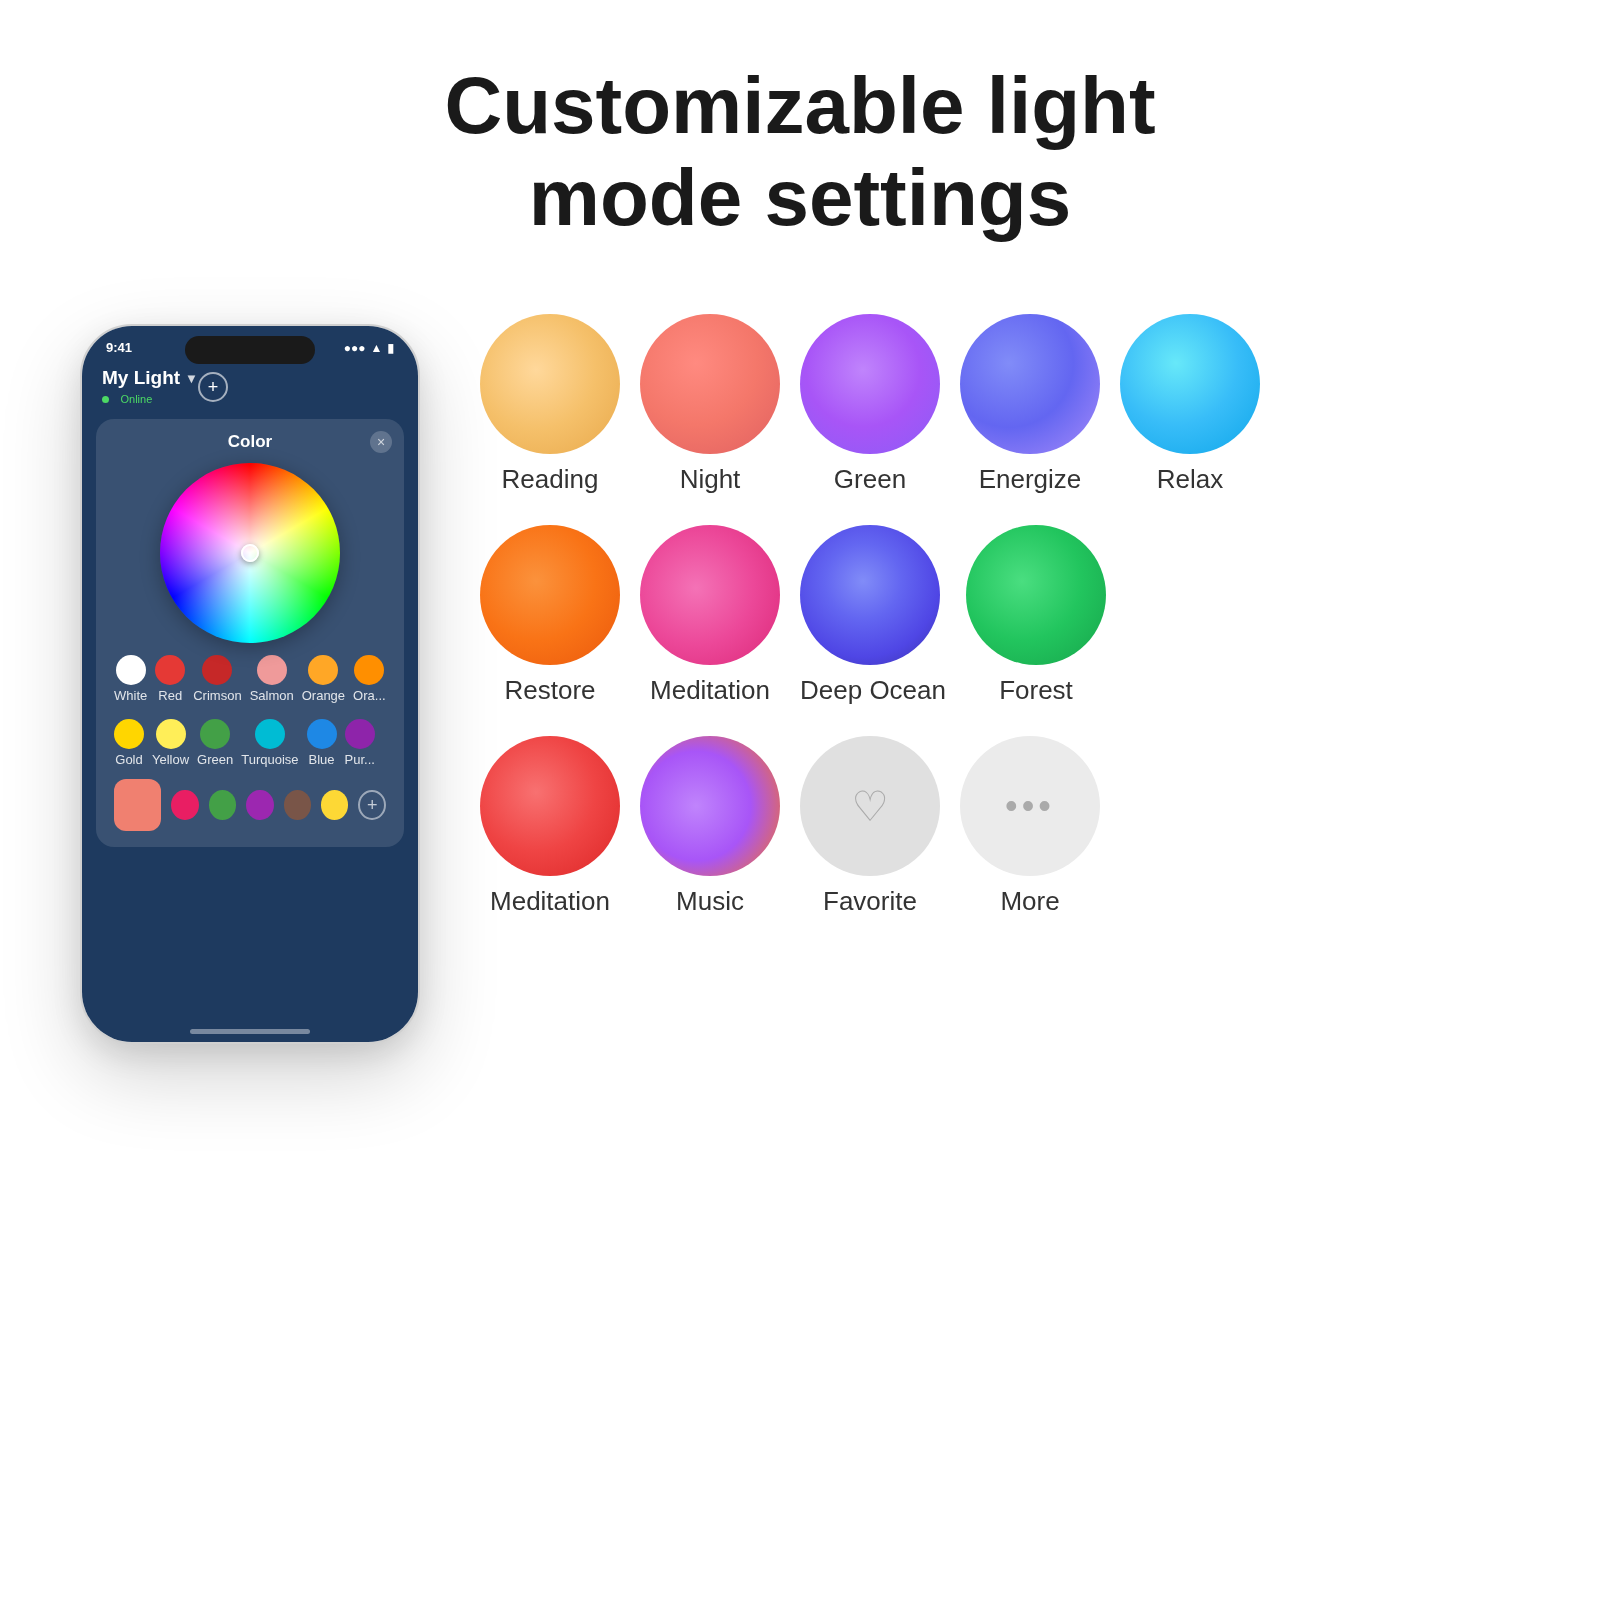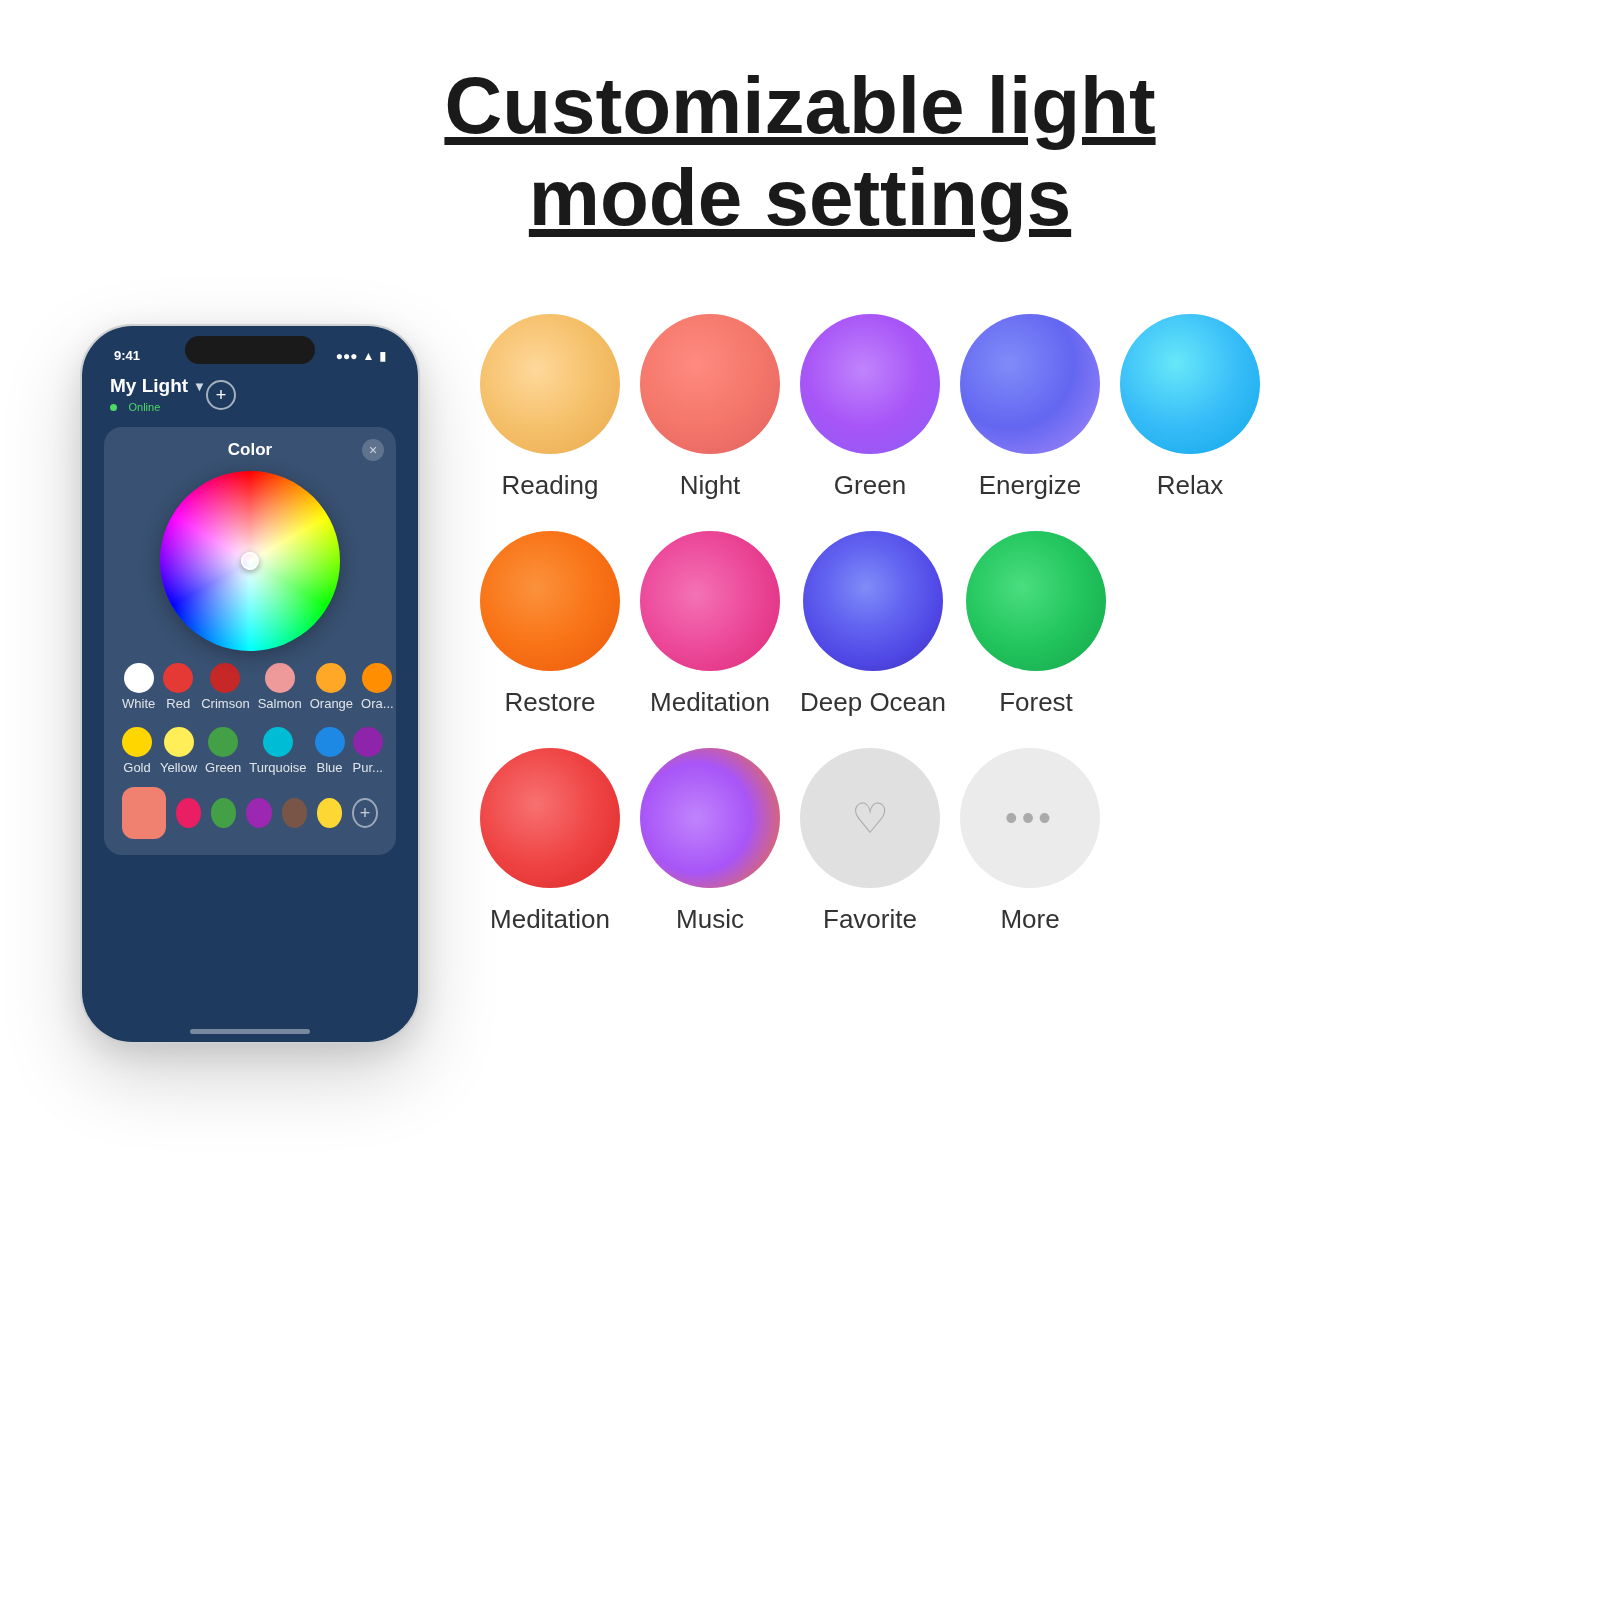--- a/index.html
+++ b/index.html
@@ -15,21 +15,20 @@
     }
 
     .page-title {
       font-size: 80px;
       font-weight: 800;
       color: #1a1a1a;
       text-align: center;
       margin-top: 60px;
       line-height: 1.15;
       max-width: 900px;
-      text-decoration: underline;
     }
 
     .main-content {
       display: flex;
       flex-direction: row;
       align-items: flex-start;
       justify-content: center;
       margin-top: 60px;
       gap: 60px;
       width: 100%;
@@ -69,21 +68,21 @@
 
     .phone-screen {
       position: absolute;
       top: 0;
       left: 0;
       right: 0;
       bottom: 0;
       background: #1e3a5f;
       border-radius: 13px;
       overflow: hidden;
-      padding: 8px;
+      padding: 0;
     }
 
     .status-bar {
       display: flex;
       justify-content: space-between;
       align-items: center;
       padding: 14px 24px 4px;
       color: white;
       font-size: 13px;
       font-weight: 600;
@@ -312,22 +311,21 @@
     .modes-row {
       display: flex;
       gap: 20px;
       justify-content: flex-start;
       margin-bottom: 30px;
     }
 
     .mode-item {
       display: flex;
       flex-direction: column;
-      align-items: center;
-      gap: 16px;
+      gap: 10px;
       cursor: pointer;
     }
 
     .mode-circle {
       width: 140px;
       height: 140px;
       border-radius: 50%;
       position: relative;
       overflow: hidden;
     }

